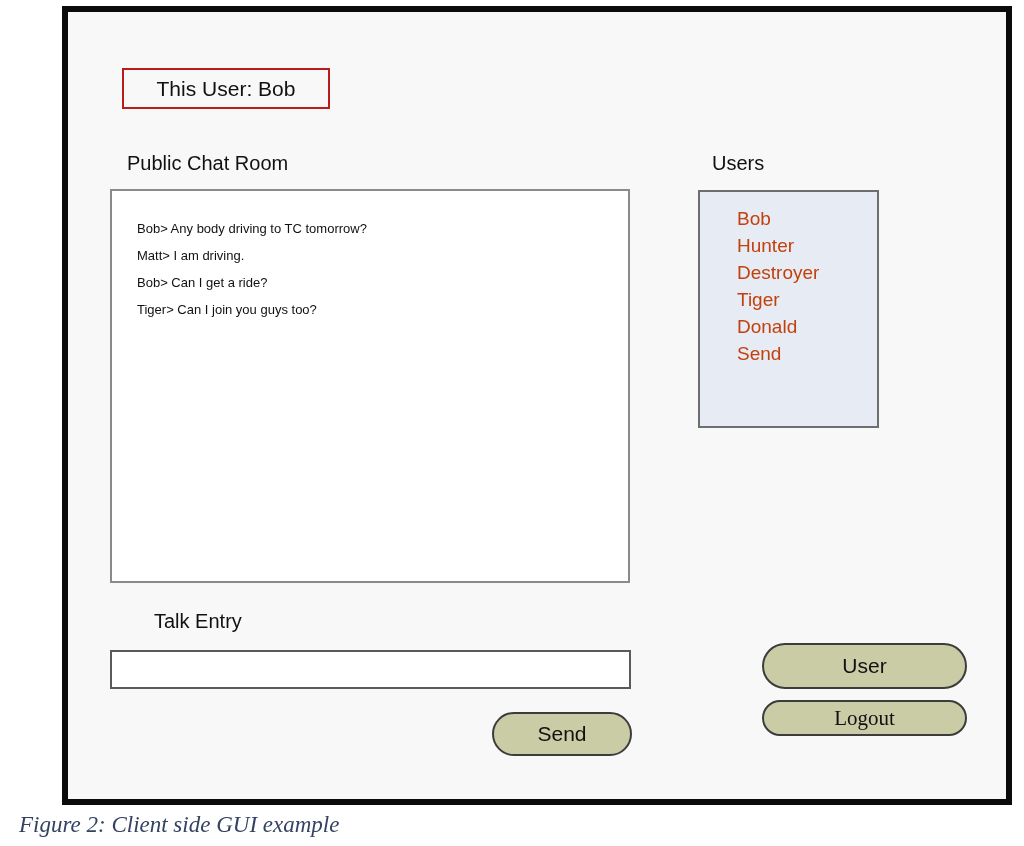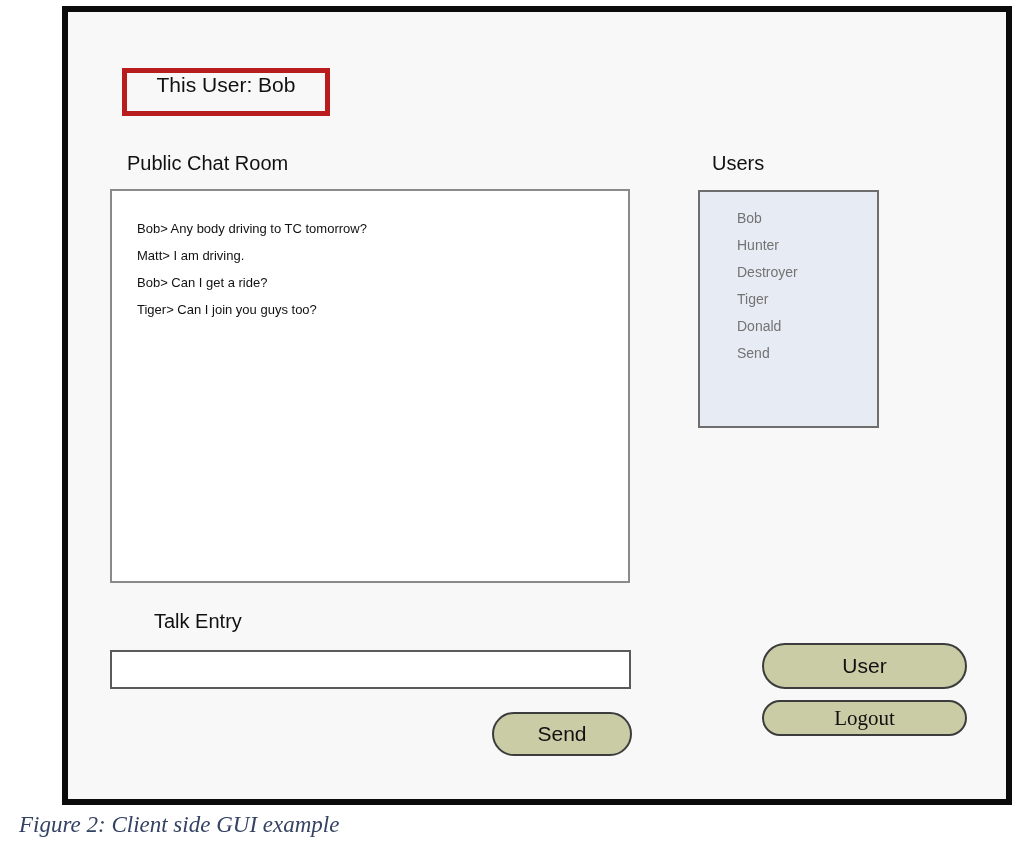--- a/index.html
+++ b/index.html
@@ -14,24 +14,24 @@
     position: absolute;
     left: 62px; top: 6px;
     width: 950px; height: 799px;
     border: 6px solid #0b0b0b;
     background: #f8f8f8;
   }
   
   .this-user-box {
     position: absolute;
     left: 54px; top: 56px;
-    width: 208px; height: 48px;
-    border: 5px solid #b91c1c;
+    width: 208px; height: 41px;
+    border: 2px solid #b91c1c;
     background: #f8f8f8;
-    display: flex; align-items: flex-start; justify-content: center;
+    display: flex; align-items: center; justify-content: center;
     font-size: 21px; color: #111;
   }
   .section-label {
     position: absolute;
     font-size: 20px; color: #111;
   }
   .label-chat { left: 59px; top: 140px; }
   .label-users { left: 644px; top: 140px; }
   .label-talk { left: 44px; top: 598px; margin-left: 42px; }
   .chat-box {
@@ -50,23 +50,23 @@
   }
   .users-box {
     position: absolute;
     left: 630px; top: 178px;
     width: 181px; height: 238px;
     border: 2px solid #6e6e6e;
     background: #e7ebf4;
     padding: 13px 6px 0 37px;
   }
   .user-line {
-    font-size: 14px;
+    font-size: 19px;
     line-height: 27px;
-    color: #737373;
+    color: #c2410c;
     cursor: default;
   }
   .talk-input {
     position: absolute;
     left: 42px; top: 638px;
     width: 521px; height: 39px;
     border: 2px solid #5a5a5a;
     background: #ffffff;
     font-size: 19px;
     padding: 0 10px;

